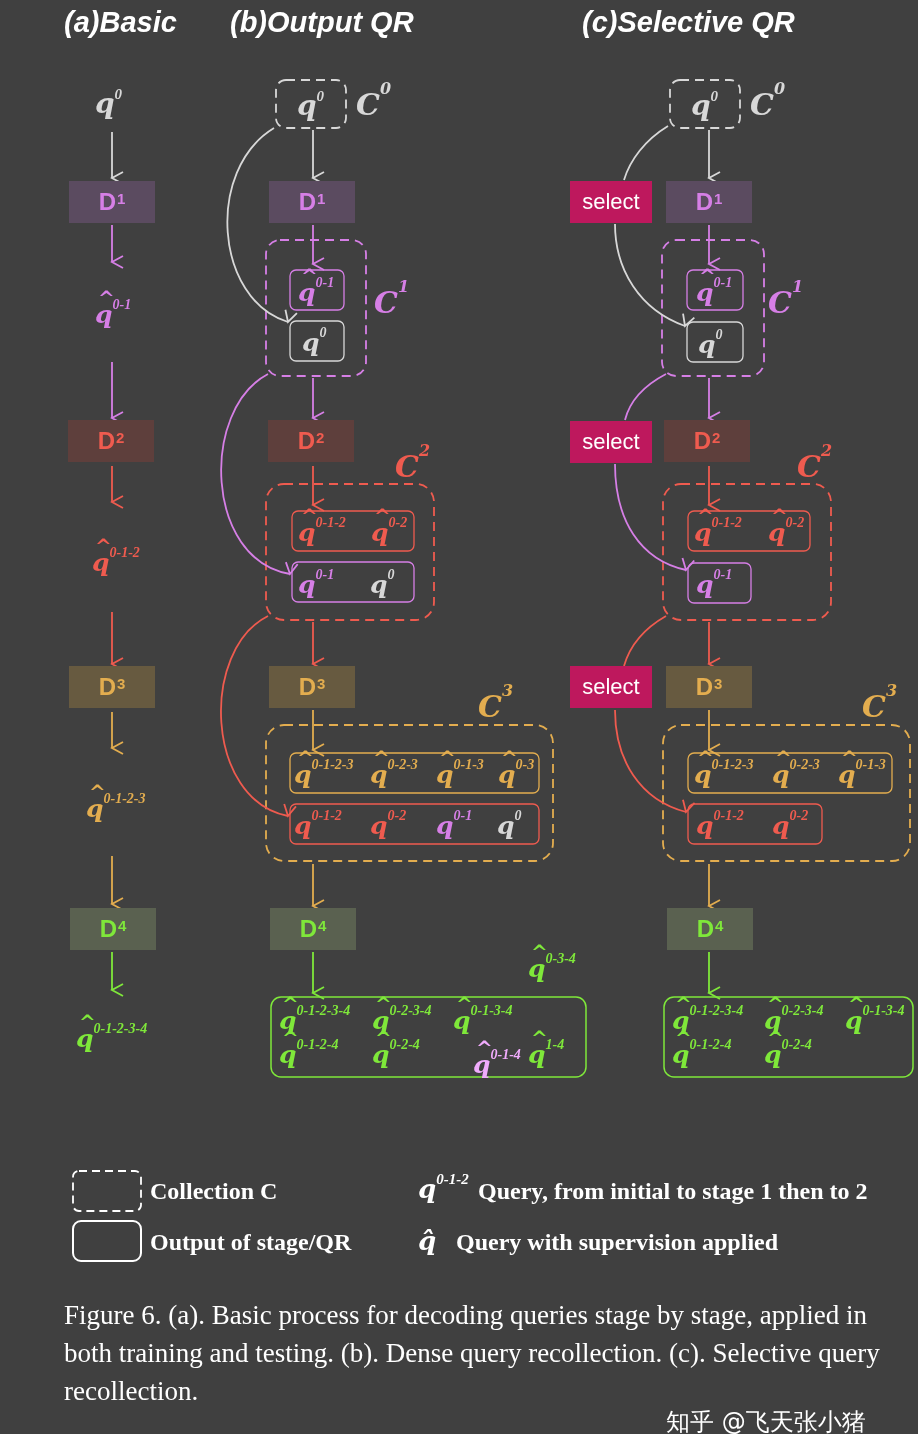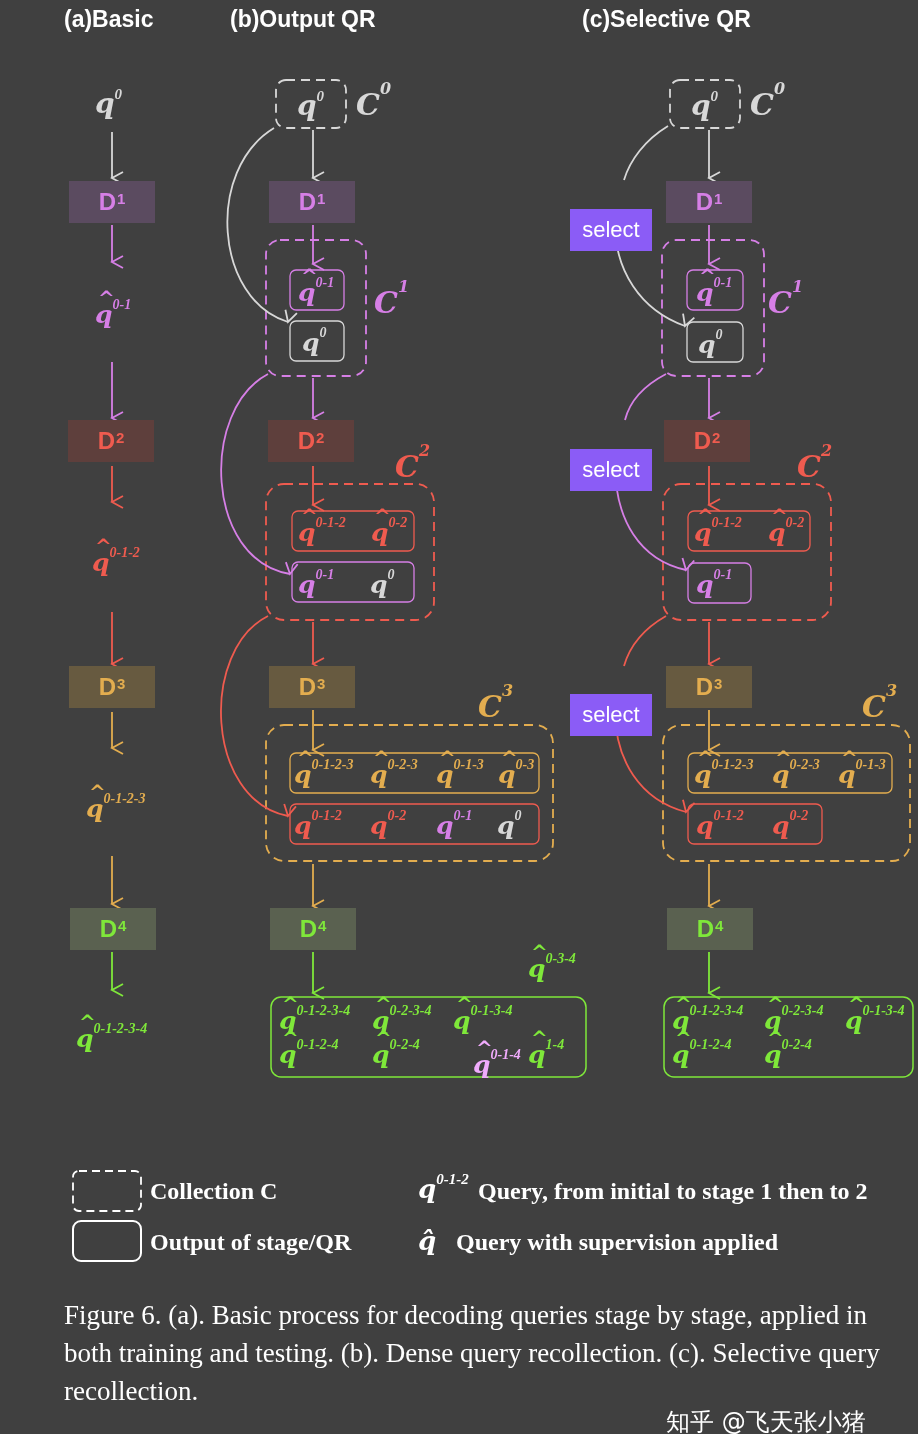--- a/index.html
+++ b/index.html
@@ -1,21 +1,21 @@
 <!DOCTYPE html>
 <html><head>
 <meta charset="utf-8">
 <style>
   html, body { margin: 0; padding: 0; background: #404040; }
   body { width: 918px; height: 1434px; position: relative; overflow: hidden; font-family: "Liberation Sans", sans-serif; }
-  .panel-title { position: absolute; top: 6px; color: #ffffff; font-family: "Liberation Sans", sans-serif; font-weight: bold; font-size: 23px; white-space: nowrap; }
+  .panel-title { position: absolute; top: 6px; color: #ffffff; font-family: "Liberation Sans", sans-serif; font-style: italic; font-weight: bold; font-size: 29px; white-space: nowrap; }
   svg#diagram { position: absolute; left: 0; top: 0; }
   .stage-box { position: absolute; width: 86px; height: 42px; display: flex; align-items: center; justify-content: center; font-family: "Liberation Sans", sans-serif; font-weight: bold; font-size: 24px; }
   .stage-box sup { font-size: 15px; position: relative; top: -4px; margin-left: 1px; }
-  .select-box { position: absolute; width: 82px; height: 42px; background: #8b5cf6; color: #ffffff; display: flex; align-items: center; justify-content: center; font-family: "Liberation Sans", sans-serif; font-size: 22px; margin-top: 28px; }
+  .select-box { position: absolute; width: 82px; height: 42px; background: #be185d; color: #ffffff; display: flex; align-items: center; justify-content: center; font-family: "Liberation Sans", sans-serif; font-size: 22px; }
   .q { position: absolute; font-family: "DejaVu Serif", serif; font-style: italic; font-weight: bold; white-space: nowrap; line-height: 1; }
   .q .base { font-size: 28px; position: relative; }
   .q .base.hat::before { content: "^"; position: absolute; left: 3px; top: -12px; font-size: 20px; font-style: normal; }
   .q sup { font-size: 15px; position: relative; top: -8px; font-family: "Liberation Serif", serif; font-style: italic; font-weight: bold; }
   .q.small .base { font-size: 25px; }
   .q.small sup { font-size: 14px; }
   .c-label { position: absolute; font-family: "DejaVu Serif", serif; font-style: italic; font-weight: bold; font-size: 30px; line-height: 1; }
   .c-label sup { font-size: 16px; position: relative; top: -10px; }
   .legend-text { position: absolute; color: #ffffff; font-family: "Liberation Serif", serif; font-weight: bold; font-size: 24px; white-space: nowrap; }
   .caption { position: absolute; left: 64px; top: 1296px; width: 830px; color: #ffffff; font-family: "Liberation Serif", serif; font-size: 27px; line-height: 38px; }

